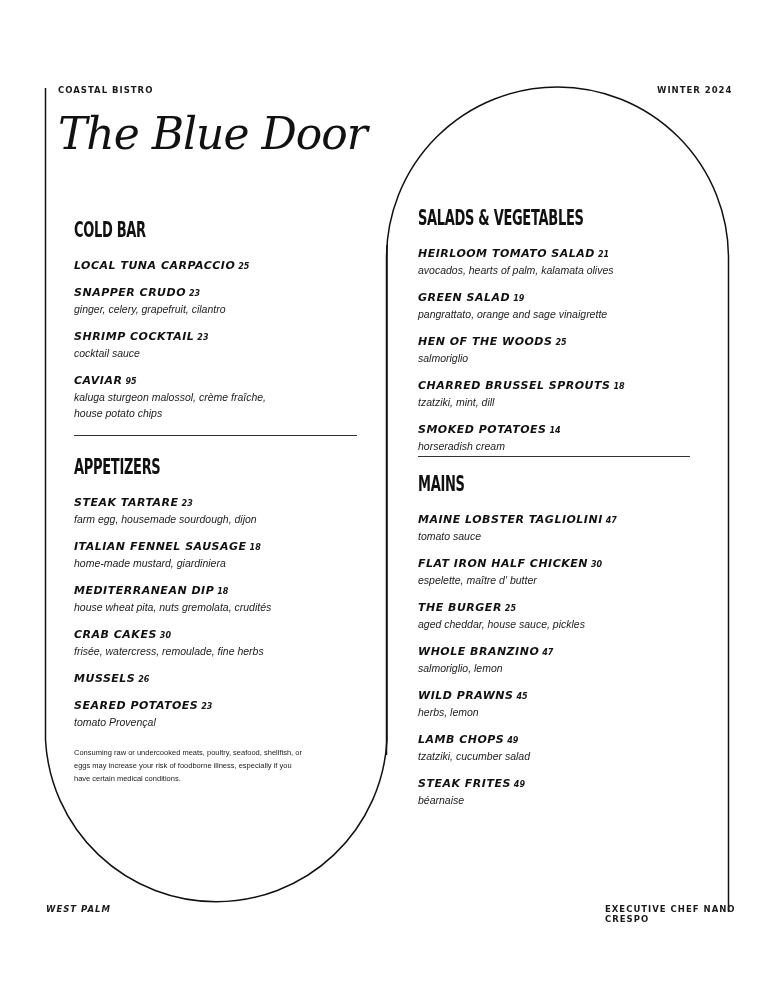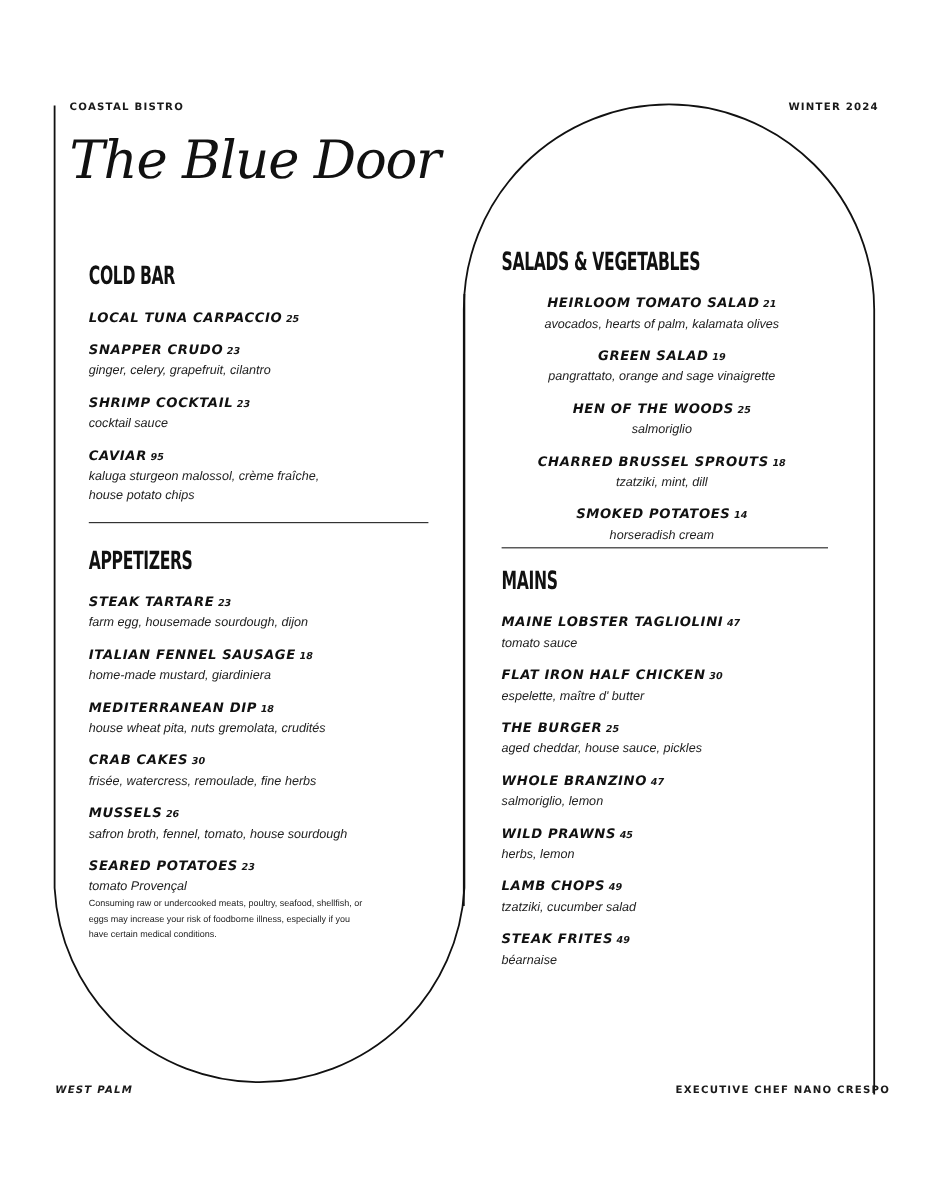--- a/index.html
+++ b/index.html
@@ -44,27 +44,27 @@
 </div>
 
 <div class="divider" style="left:74px; top:435px; width:283px;"></div>
 
 <div class="section" style="left:74px; top:455px;">
   <h2>APPETIZERS</h2>
   <div class="item"><span class="item-name">STEAK TARTARE</span><span class="item-price">23</span><div class="item-desc">farm egg, housemade sourdough, dijon</div></div>
   <div class="item"><span class="item-name">ITALIAN FENNEL SAUSAGE</span><span class="item-price">18</span><div class="item-desc">home-made mustard, giardiniera</div></div>
   <div class="item"><span class="item-name">MEDITERRANEAN DIP</span><span class="item-price">18</span><div class="item-desc">house wheat pita, nuts gremolata, crudités</div></div>
   <div class="item"><span class="item-name">CRAB CAKES</span><span class="item-price">30</span><div class="item-desc">frisée, watercress, remoulade, fine herbs</div></div>
-  <div class="item"><span class="item-name">MUSSELS</span><span class="item-price">26</span><div class="item-desc">safron broth, fennel, tomato, house sourdough</div></div>
+  <div class="item"><span class="item-name">MUSSELS</span><span class="item-price">26</span></div>
   <div class="item"><span class="item-name">SEARED POTATOES</span><span class="item-price">23</span><div class="item-desc">tomato Provençal</div></div>
 </div>
 
 <div class="disclaimer">Consuming raw or undercooked meats, poultry, seafood, shellfish, or eggs may increase your risk of foodborne illness, especially if you have certain medical conditions.</div>
 
-<div class="section" style="left:418px; top:206px;text-align:center;">
+<div class="section" style="left:418px; top:206px;">
   <h2>SALADS &amp; VEGETABLES</h2>
   <div class="item"><span class="item-name">HEIRLOOM TOMATO SALAD</span><span class="item-price">21</span><div class="item-desc">avocados, hearts of palm, kalamata olives</div></div>
   <div class="item"><span class="item-name">GREEN SALAD</span><span class="item-price">19</span><div class="item-desc">pangrattato, orange and sage vinaigrette</div></div>
   <div class="item"><span class="item-name">HEN OF THE WOODS</span><span class="item-price">25</span><div class="item-desc">salmoriglio</div></div>
   <div class="item"><span class="item-name">CHARRED BRUSSEL SPROUTS</span><span class="item-price">18</span><div class="item-desc">tzatziki, mint, dill</div></div>
   <div class="item"><span class="item-name">SMOKED POTATOES</span><span class="item-price">14</span><div class="item-desc">horseradish cream</div></div>
 </div>
 
 <div class="divider" style="left:418px; top:456px; width:272px;"></div>
 
@@ -73,13 +73,13 @@
   <div class="item"><span class="item-name">MAINE LOBSTER TAGLIOLINI</span><span class="item-price">47</span><div class="item-desc">tomato sauce</div></div>
   <div class="item"><span class="item-name">FLAT IRON HALF CHICKEN</span><span class="item-price">30</span><div class="item-desc">espelette, maître d' butter</div></div>
   <div class="item"><span class="item-name">THE BURGER</span><span class="item-price">25</span><div class="item-desc">aged cheddar, house sauce, pickles</div></div>
   <div class="item"><span class="item-name">WHOLE BRANZINO</span><span class="item-price">47</span><div class="item-desc">salmoriglio, lemon</div></div>
   <div class="item"><span class="item-name">WILD PRAWNS</span><span class="item-price">45</span><div class="item-desc">herbs, lemon</div></div>
   <div class="item"><span class="item-name">LAMB CHOPS</span><span class="item-price">49</span><div class="item-desc">tzatziki, cucumber salad</div></div>
   <div class="item"><span class="item-name">STEAK FRITES</span><span class="item-price">49</span><div class="item-desc">béarnaise</div></div>
 </div>
 
 <div class="corner" style="left:46px; top:904px;font-style:italic;">WEST PALM</div>
-<div class="corner" style="left:528px; top:904px;padding-left:35px;">EXECUTIVE CHEF NANO CRESPO</div>
+<div class="corner" style="left:570px; top:904px;padding-left:35px;">EXECUTIVE CHEF NANO CRESPO</div>
 
 </body></html>

